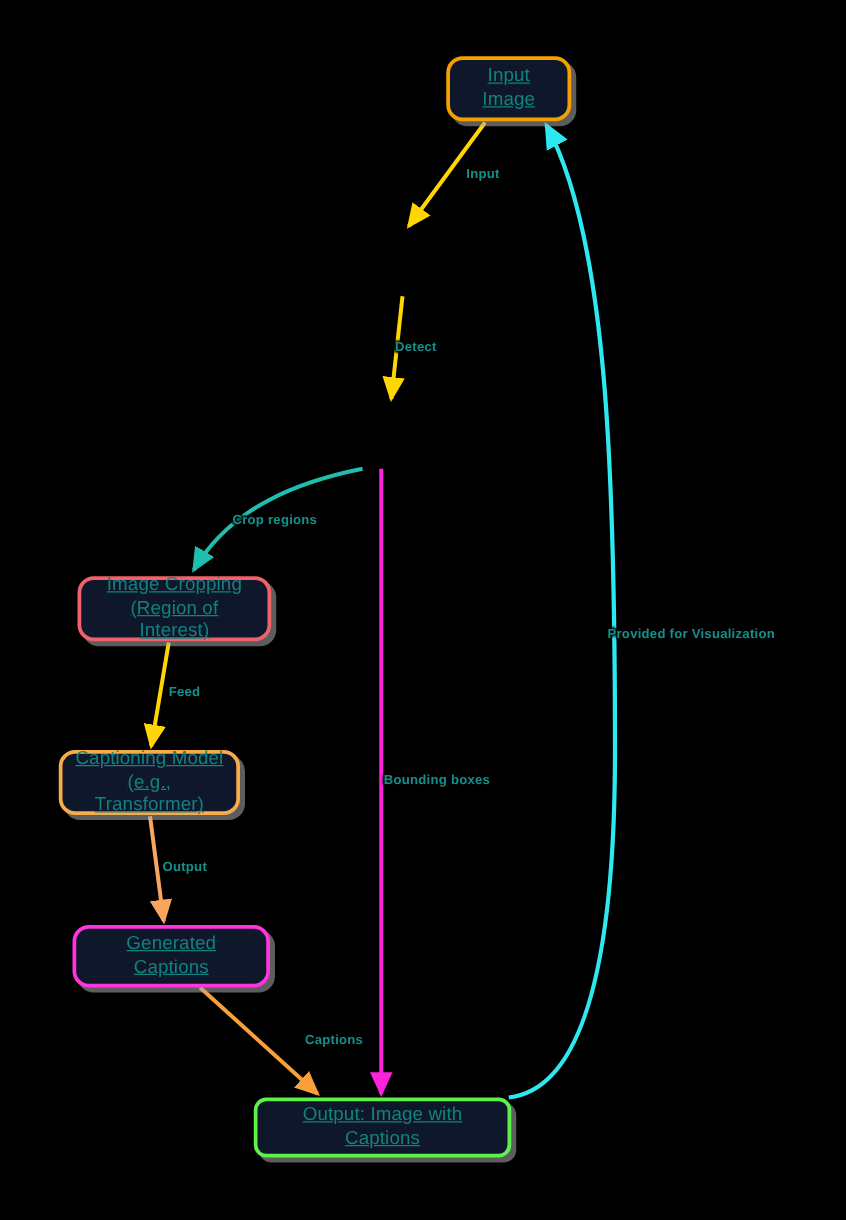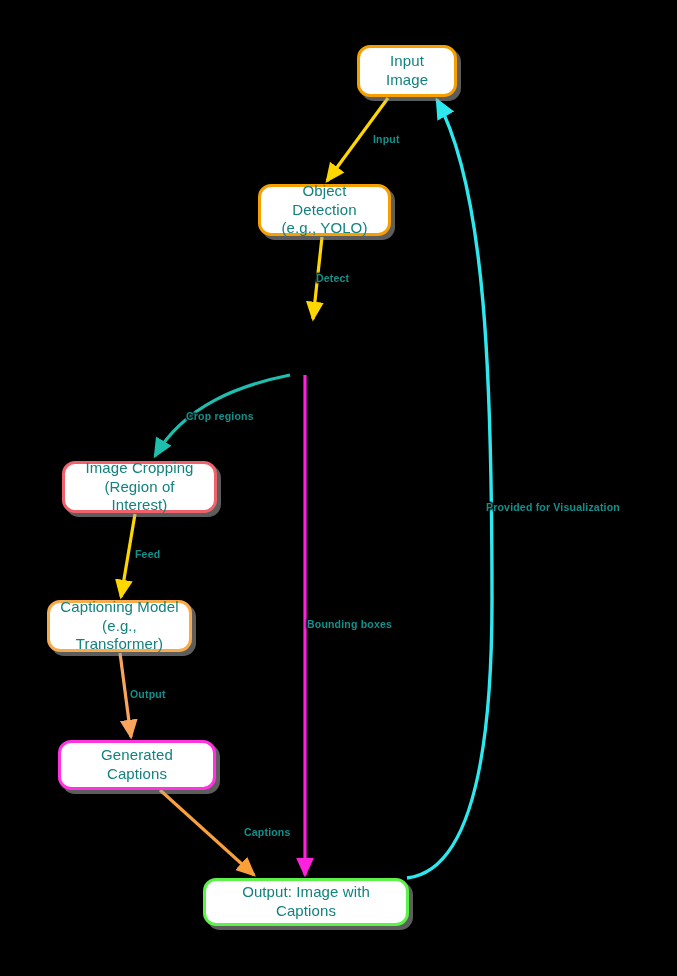--- a/index.html
+++ b/index.html
@@ -26,35 +26,36 @@
     left: 0;
     top: 0;
     width: 677px;
     height: 976px;
     z-index: 1;
   }
   .node {
     position: absolute;
     z-index: 3;
     box-sizing: border-box;
-    background: #ffffff;
+    background: #0f172a;
     border-style: solid;
     border-width: 3px;
     border-radius: 13px;
     display: flex;
     align-items: center;
     justify-content: center;
     text-align: center;
     color: #12827e;
     font-size: 15px;
     line-height: 1.25;
     letter-spacing: 0.1px;
     box-shadow: 4px 4px 0 rgba(170,170,170,0.55);
     white-space: pre-line;
     padding: 16px 10px;
+    text-decoration: underline;
   }
   .edge-label {
     position: absolute;
     z-index: 4;
     color: #12918c;
     font-size: 10.5px;
     font-weight: bold;
     letter-spacing: 0.2px;
     text-shadow:
       0 0 2px #000, 0 0 2px #000,
@@ -102,33 +103,31 @@
 
     <path d="M 160,790 L 254,875" fill="none" stroke="#f9a03a" stroke-width="3.2" marker-end="url(#ah-orange2)"></path>
 
     <path d="M 305,375 L 305,875" fill="none" stroke="#ff22dd" stroke-width="3.2" marker-end="url(#ah-magenta)"></path>
 
     <path d="M 407,878 C 460,872 492,790 492,600 C 492,380 486,190 437,100" fill="none" stroke="#2ee8f0" stroke-width="3.4" marker-end="url(#ah-cyan)"></path>
   </svg>
 
   <div class="node" style="left:357px; top:45px; width:100px; height:52px; border-color:#f5a000;">Input Image</div>
 
-  <div class="node" style="left:258px; top:184px; width:133px; height:52px; border-color:#f5a000;">Object Detection
-(e.g., YOLO)</div>
 
 
   <div class="node" style="left:62px; top:461px; width:155px; height:52px; border-color:#f0626b;">Image Cropping
 (Region of Interest)</div>
 
   <div class="node" style="left:47px; top:600px; width:145px; height:52px; border-color:#f8ab4a;">Captioning Model
 (e.g., Transformer)</div>
 
   <div class="node" style="left:58px; top:740px; width:158px; height:50px; border-color:#ff33e0;">Generated Captions</div>
 
-  <div class="node" style="left:203px; top:878px; width:206px; height:48px; border-color:#5df24a;">Output: Image with Captions</div>
+  <div class="node" style="left:203px; top:878px; width:206px; height:48px; border-color:#5df24a;border-radius:10px;">Output: Image with Captions</div>
 
   <div class="edge-label" style="left:373px; top:133px;">Input</div>
 
   <div class="edge-label" style="left:316px; top:272px;">Detect</div>
 
   <div class="edge-label" style="left:186px; top:410px;">Crop regions</div>
 
   <div class="edge-label" style="left:135px; top:548px;">Feed</div>
 
   <div class="edge-label" style="left:130px; top:688px;">Output</div>

